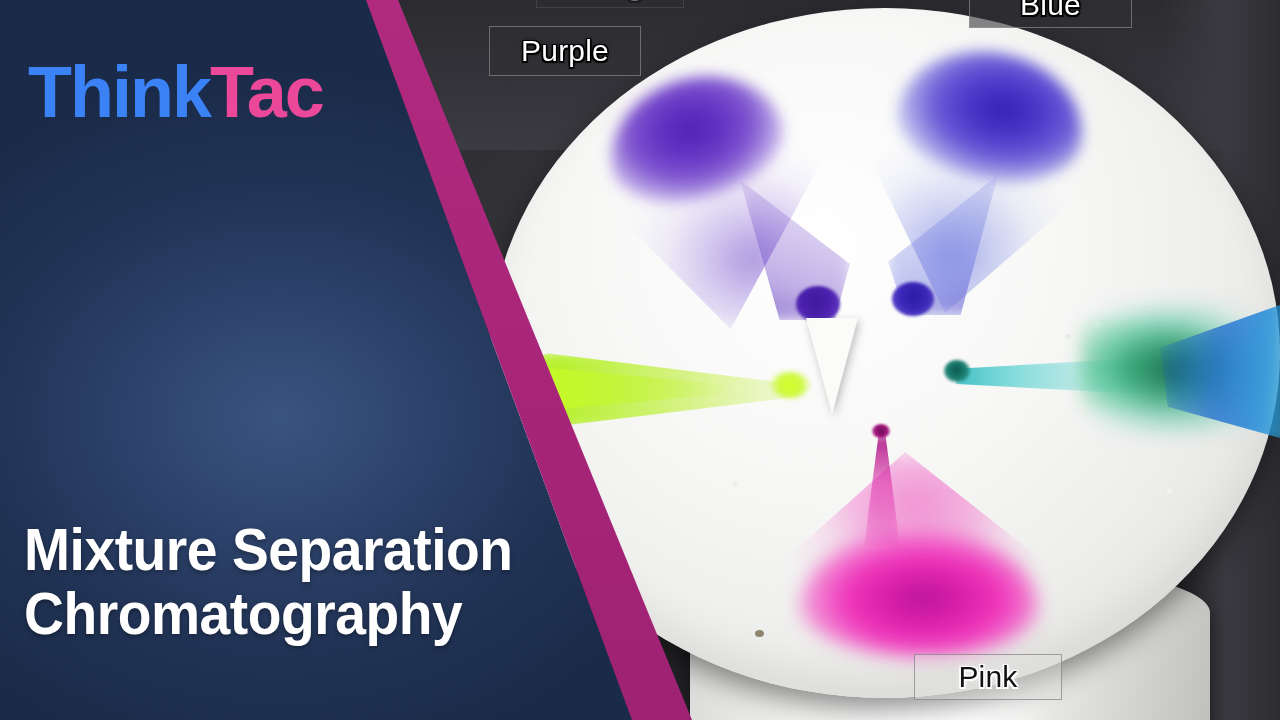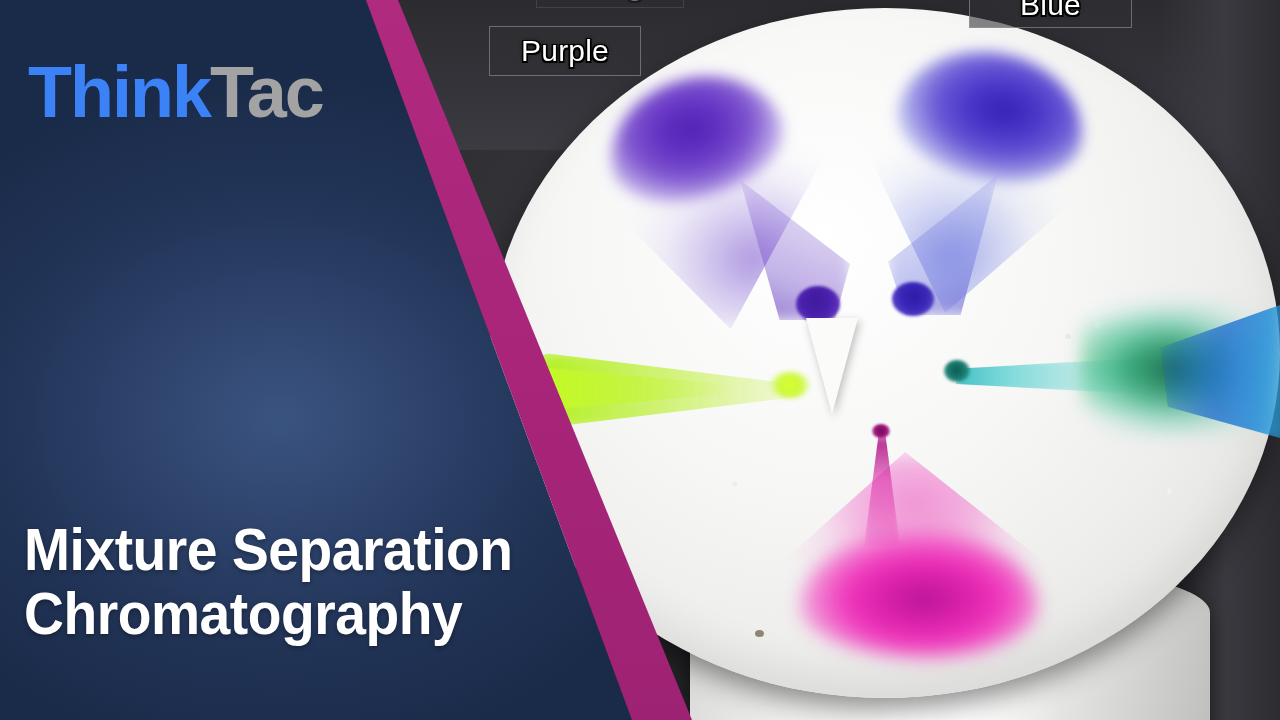--- a/index.html
+++ b/index.html
@@ -335,21 +335,21 @@
     left: 28px; top: 56px;
     font-family: "Liberation Sans", sans-serif;
     font-weight: 700;
     font-size: 72px;
     line-height: 1;
     letter-spacing: -2px;
     white-space: nowrap;
     user-select: none;
   }
   .logo .think { color: #3b82f6; }
-  .logo .tac   { color: #a3a3a3; }
+  .logo .tac   { color: #ec4899; }
 
   .title {
     position: absolute;
     left: 24px;
     top: 518px;
     width: 600px;
     font-family: "Liberation Sans", sans-serif;
     font-weight: 700;
     font-size: 60px;
     line-height: 1.06;
@@ -405,20 +405,21 @@
     <div class="streak streak-pink-head"></div>
     <div class="streak streak-pink-stem"></div>
     <div class="streak spot-pink"></div>
 
     <div class="wick-shade"></div>
     <div class="wick"></div>
 
     <div class="label label-dark" id="label-clipped">Orange</div>
     <div class="label label-dark" id="label-purple">Purple</div>
     <div class="label label-dark" id="label-blue">Blue</div>
+    <div class="label label-light" id="label-pink">Pink</div>
   </div>
 
   <div class="brand-panel"></div>
   <div class="brand-accent"></div>
 
   <div class="logo">
     <span class="think">Think</span><span class="tac">Tac</span>
   </div>
 
   <div class="title">

